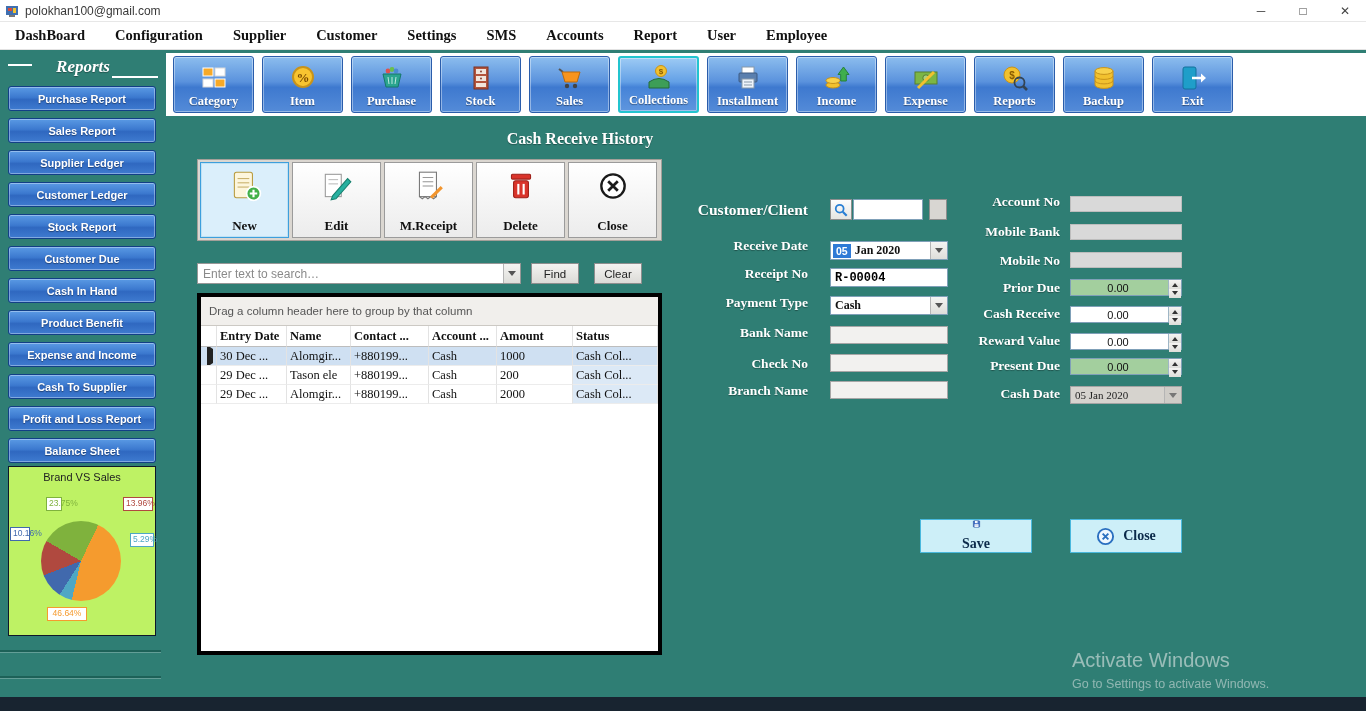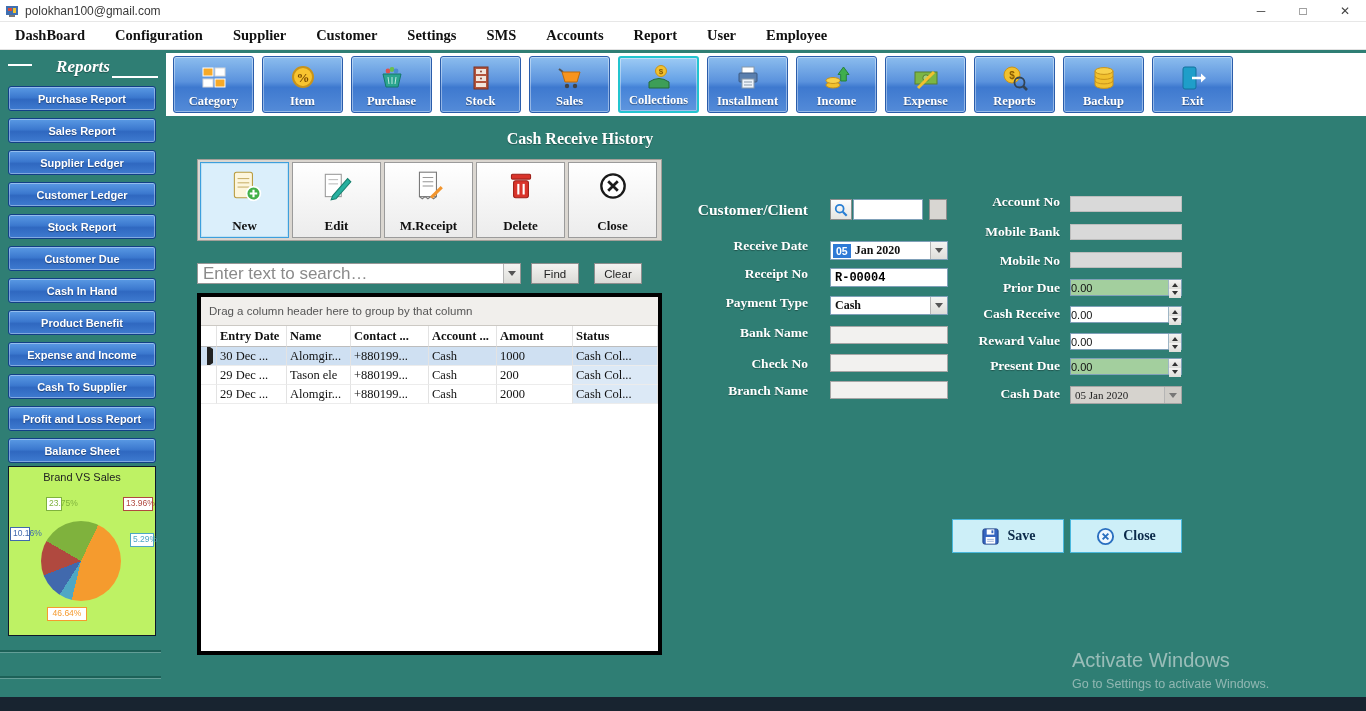--- a/index.html
+++ b/index.html
@@ -48,21 +48,21 @@
 
   
   .page-title { position:absolute; left:430px; top:130px; width:300px; text-align:center; color:#fff; font-weight:bold; font-size:16px; text-shadow:0 1px 1px rgba(0,0,0,.35); }
 
   .action-panel { position:absolute; left:197px; top:159px; width:465px; height:82px; background:#dbd7d1; border:1px solid #a39f99; display:flex; gap:3px; padding:2px; }
   .act-btn { width:89px; height:76px; background:linear-gradient(180deg,#ffffff,#ececec); border:1px solid #9b9b9b; display:flex; flex-direction:column; align-items:center; justify-content:space-between; padding:6px 0 3px; cursor:pointer; }
   .act-btn.selected { background:#dbeffb; border:1px solid #3e9fdc; box-shadow:inset 0 0 0 1px #bfe2f5; }
   .act-label { font-weight:bold; font-size:13px; color:#111; }
 
   .search-combo { position:absolute; left:197px; top:263px; width:324px; height:21px; background:#fff; border:1px solid #979797; display:flex; }
-  .search-input { flex:1; border:none; outline:none; font-family:"Liberation Sans",sans-serif; font-size:17px; color:#333; padding-left:5px; background:transparent; }
+  .search-input { flex:1; border:none; outline:none; font-family:"Liberation Sans",sans-serif; font-size:12px; color:#333; padding-left:5px; background:transparent; }
   .search-input::placeholder { color:#8a8a8a; }
   .combo-dd { width:17px; border-left:1px solid #b5b5b5; background:linear-gradient(#f5f4f2,#dededa); display:flex; align-items:center; justify-content:center; cursor:pointer; }
   .caret { width:0; height:0; border:4px solid transparent; border-top:5px solid #555; margin-top:4px; }
   .mini-btn { position:absolute; height:21px; background:linear-gradient(#f4f3f1,#dcdbd7); border:1px solid #8e8e8e; font-family:"Liberation Sans",sans-serif; font-size:11.5px; color:#222; display:flex; align-items:center; justify-content:center; cursor:pointer; }
   .find-btn { left:531px; top:263px; width:48px; }
   .clear-btn { left:594px; top:263px; width:48px; }
 
   
   .grid { position:absolute; left:197px; top:293px; width:465px; height:362px; background:#fff; border:4px solid #000000; }
   .group-hint { height:29px; line-height:29px; background:#f1efec; border-bottom:1px solid #ccc9c4; padding-left:8px; font-family:"Liberation Sans",sans-serif; font-size:11.5px; color:#555; }
@@ -74,21 +74,21 @@
   .row-arrow { width:0; height:0; border-left:6px solid #222; border-top:4px solid transparent; border-bottom:4px solid transparent; margin:5px 0 0 3px; }
 
   
   .flabel { position:absolute; color:#fff; font-weight:bold; font-size:13.5px; text-align:right; text-shadow:0 1px 1px rgba(0,0,0,.35); white-space:nowrap; }
   .flabel.big { font-size:15.5px; }
   .tbox { position:absolute; border:1px solid #7fa0b8; background:#fff; height:19px; font-family:Liberation Mono, monospace; font-size:12px; padding-left:4px; outline:none; }
   .tbox.lightgray { background:#f2f1ef; border:1px solid #a6a6a6; }
   .dbox { position:absolute; background:#d9d9d9; border:1px solid #bdbdbd; height:16px; }
   .spin { position:absolute; width:112px; height:17px; border:1px solid #7fa0b8; display:flex; background:#fff; }
   .spin.green { background:#a3cf9e; }
-  .spin-val { flex:1; font-family:"Liberation Sans",sans-serif; font-size:11px; text-align:left; padding:2px 3px 0 0; color:#111; }
+  .spin-val { flex:1; font-family:"Liberation Sans",sans-serif; font-size:11px; text-align:center; padding:2px 3px 0 0; color:#111; }
   .spin-btns { width:13px; border-left:1px solid #9fb6c6; display:flex; flex-direction:column; }
   .spin-btns div { flex:1; background:linear-gradient(#f5f4f2,#dededa); display:flex; align-items:center; justify-content:center; cursor:pointer; }
   .sp-up { width:0; height:0; border:3px solid transparent; border-bottom:4px solid #333; margin-bottom:2px; }
   .sp-dn { width:0; height:0; border:3px solid transparent; border-top:4px solid #333; margin-top:2px; }
   .datepick { position:absolute; left:830px; top:241px; width:118px; height:19px; background:#fff; border:1px solid #7fa0b8; display:flex; align-items:center; }
   .dp-day { background:#2f7ad6; color:#fff; font-family:"Liberation Sans",sans-serif; font-size:10.5px; font-weight:bold; padding:1px 3px; margin-left:2px; }
   .dp-rest { font-weight:bold; font-size:12px; color:#111; padding-left:4px; flex:1; }
   .combo { position:absolute; background:#fff; border:1px solid #7fa0b8; display:flex; align-items:center; }
   .combo .val { flex:1; font-weight:bold; font-size:12px; padding-left:4px; color:#111; }
   .cashdate { position:absolute; left:1070px; top:386px; width:112px; height:18px; background:#d6d3ce; border:1px solid #a3a3a3; display:flex; align-items:center; }
@@ -497,21 +497,21 @@
       </span>
   </div>
 
   <div class="cashdate">
     <span class="val">05 Jan 2020</span>
     <span class="combo-dd" style="height:100%; background:#cfccc7;">
         <span class="caret" style="border-top-color:#777;"></span>
       </span>
   </div>
 
-  <div class="save-close-btn" style="left:952px;">
+  <div class="save-close-btn" style="left:920px;flex-direction:column;">
     <svg width="19" height="19" viewBox="0 0 20 20">
         <rect x="2" y="2" width="16" height="16" rx="2" fill="#3565c0" stroke="#1d3f86"></rect>
         <rect x="6" y="2.5" width="8" height="5.5" fill="#fff"></rect>
         <rect x="11" y="3.5" width="2" height="3" fill="#3565c0"></rect>
         <rect x="5" y="10.5" width="10" height="7" fill="#fff"></rect>
         <line x1="6.5" y1="13" x2="13.5" y2="13" stroke="#9ab0d8"></line>
         <line x1="6.5" y1="15" x2="13.5" y2="15" stroke="#9ab0d8"></line>
       </svg>
     <span class="scb-label">Save</span>
   </div>

